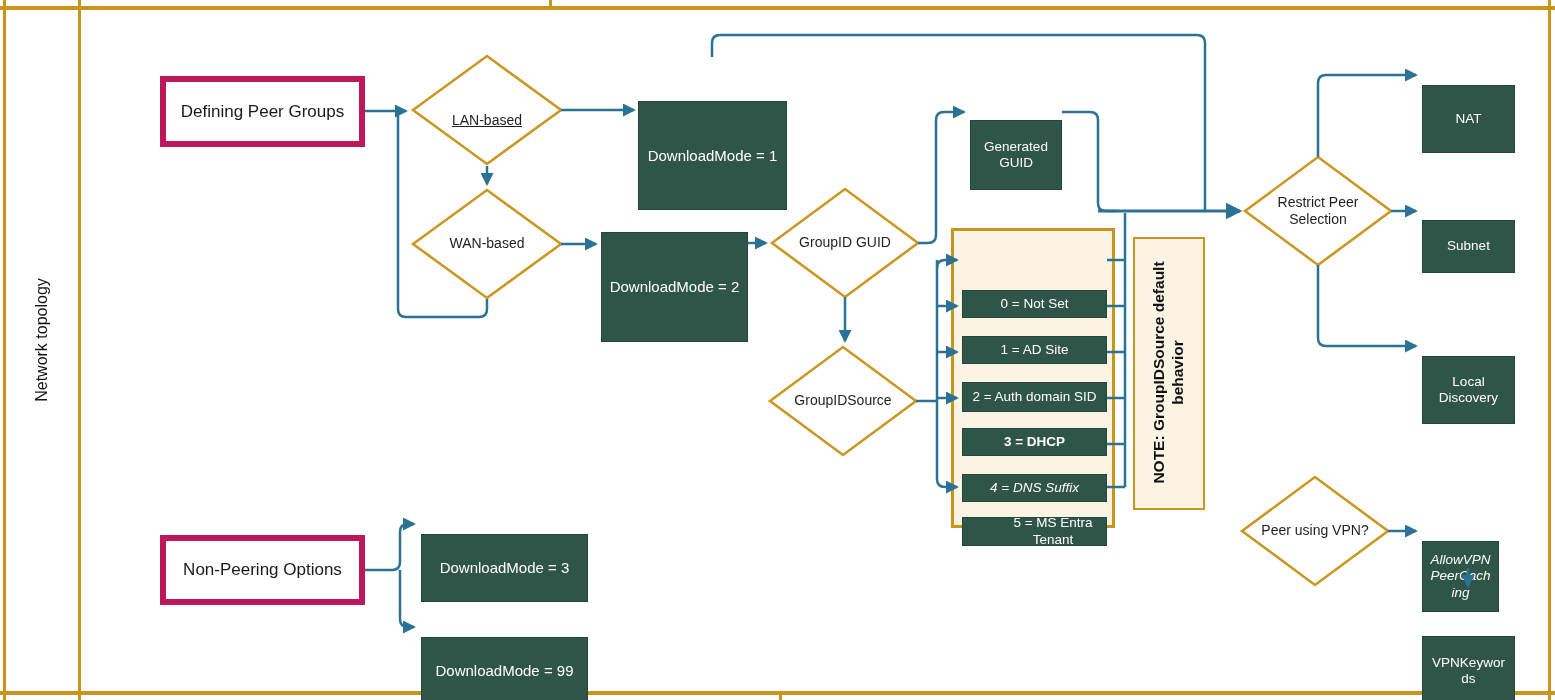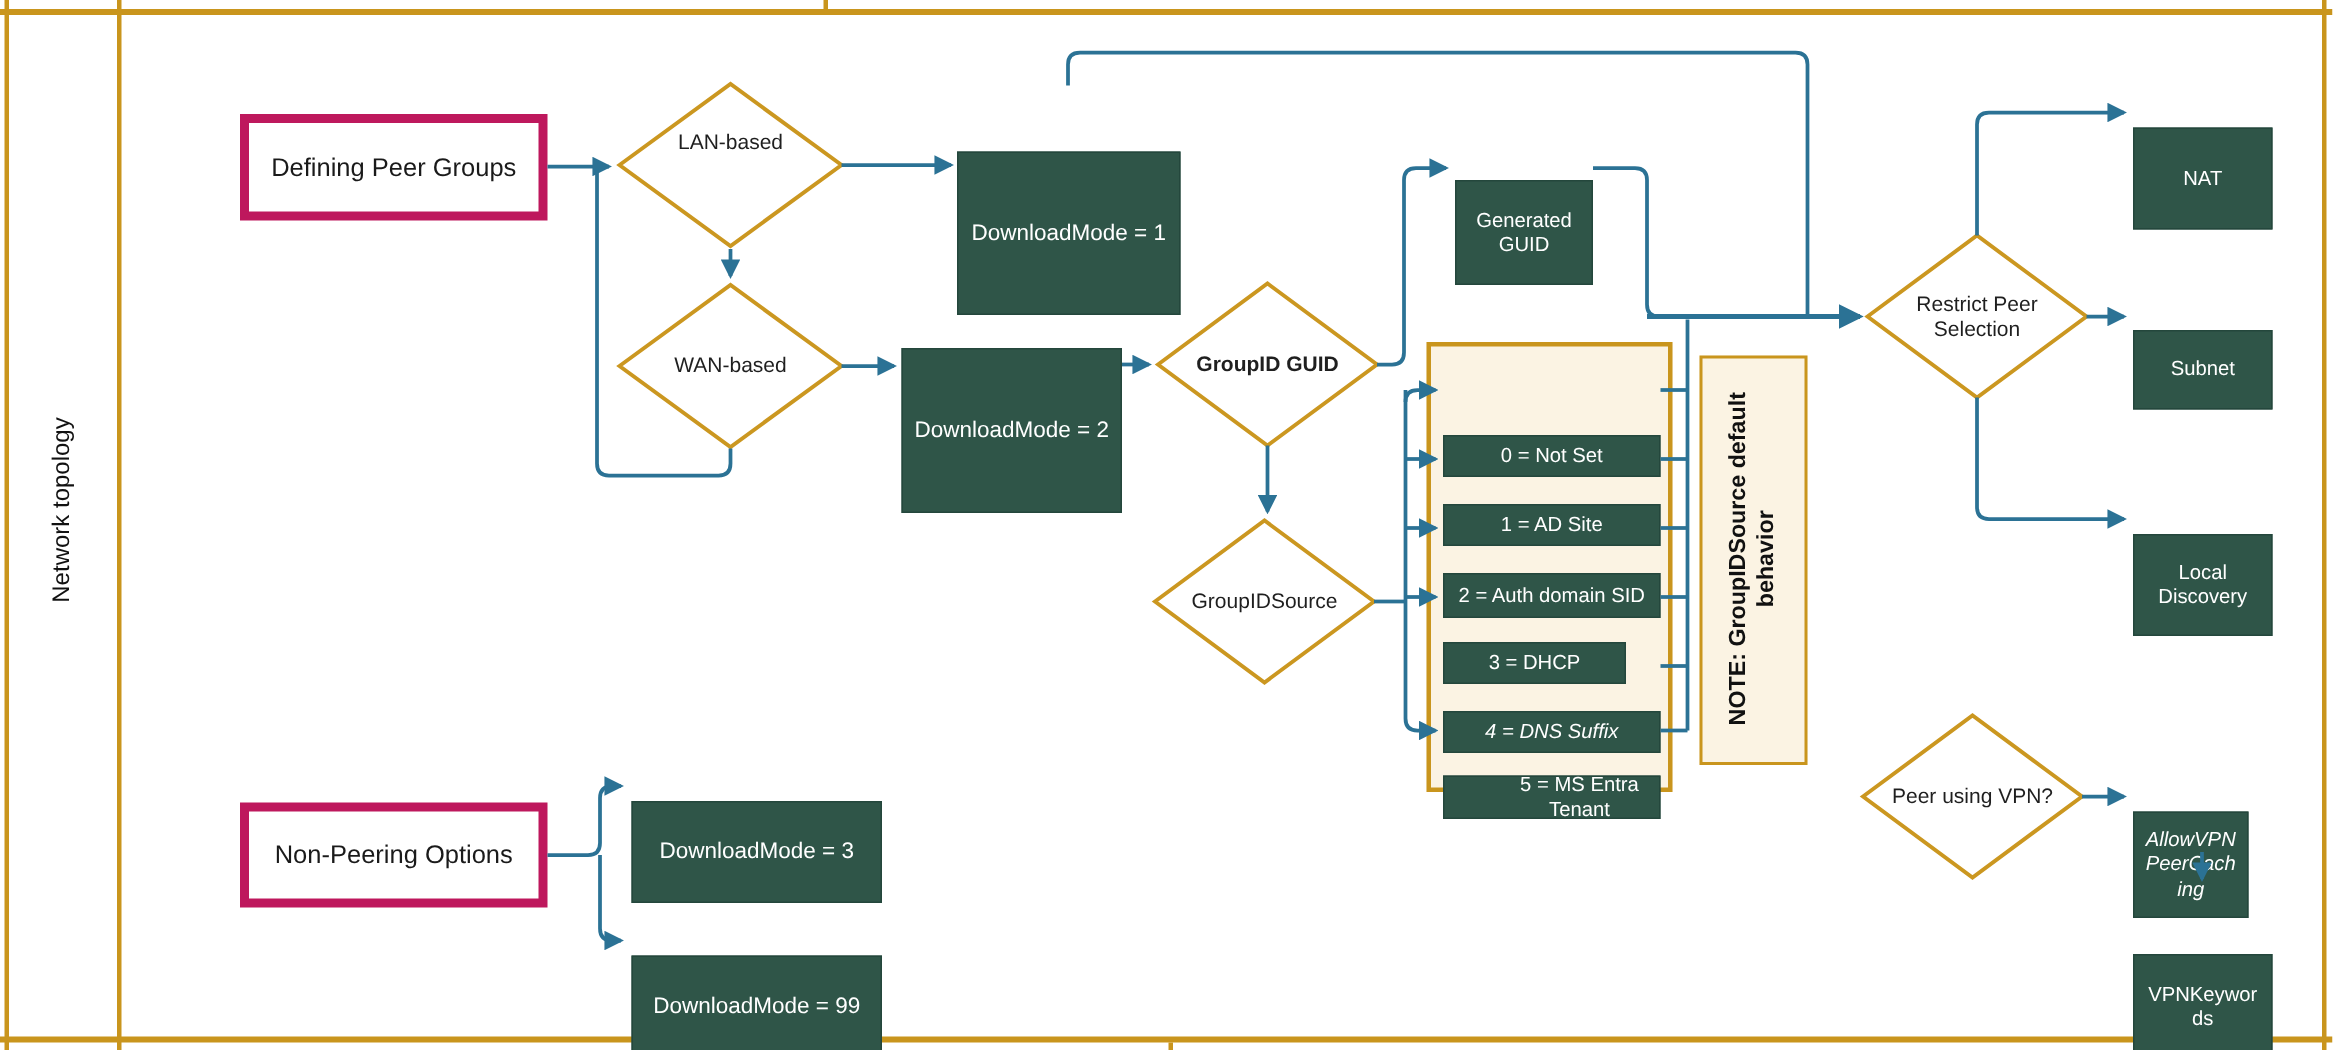--- a/index.html
+++ b/index.html
@@ -66,21 +66,21 @@
 <div class="abs box-green sm z1" style="left:1422px;top:41px;width:93px;height:68px;">NAT</div>
 <div class="abs box-green sm z1" style="left:1422px;top:176px;width:93px;height:53px;">Subnet</div>
 <div class="abs box-green sm z1" style="left:1422px;top:312px;width:93px;height:68px;padding:2px 8px;">Local Discovery</div>
 <div class="abs box-green sm brk z1" style="left:1422px;top:497px;width:77px;height:71px;font-style:italic;">AllowVPNPeerCaching</div>
 <div class="abs box-green sm brk z1" style="left:1422px;top:592px;width:93px;height:70px;">VPNKeywords</div>
 
 <div class="abs panel z1" style="left:951px;top:228px;width:164px;height:300px;"></div>
 <div class="abs box-green sm z1" style="left:962px;top:246px;width:145px;height:28px;">0 = Not Set</div>
 <div class="abs box-green sm z1" style="left:962px;top:292px;width:145px;height:28px;">1 = AD Site</div>
 <div class="abs box-green sm z1" style="left:962px;top:338px;width:145px;height:30px;">2 = Auth domain SID</div>
-<div class="abs box-green sm z1" style="left:962px;top:384px;width:122px;height:28px;">3 = DHCP</div>
+<div class="abs box-green sm z1" style="left:962px;top:384px;width:145px;height:28px;font-weight:bold;">3 = DHCP</div>
 <div class="abs box-green sm z1" style="left:962px;top:430px;width:145px;height:28px;font-style:italic;">4 = DNS Suffix</div>
 <div class="abs box-green sm z1" style="left:962px;top:473px;width:145px;height:29px;padding-left:37px;">5 = MS Entra Tenant</div>
 
 <div class="abs panel vwrap z1" style="left:1133px;top:237px;width:72px;height:273px;border-width:2.5px;">
   <div class="vtext" style="width:267px;height:66px;font-size:15.5px;font-weight:bold;color:#111;line-height:1.25;">NOTE: GroupIDSource default behavior</div>
 </div>
 
 <svg class="z2" width="1555" height="700" viewBox="0 0 1555 700">
   <defs>
     <marker id="arw" viewBox="0 0 10 10" refX="8.5" refY="5" markerWidth="5.2" markerHeight="5.2" orient="auto-start-reverse">
@@ -131,18 +131,18 @@
     <path d="M1318,265 V338 Q1318,346 1326,346 H1416" marker-end="url(#arw)"></path>
 
     <path d="M1388,531 H1416" marker-end="url(#arw)"></path>
     <path d="M1468,568 V586" marker-end="url(#arw)"></path>
 
     <path d="M365,570 H392 Q400,570 400,562 V532 Q400,524 408,524 H414" marker-end="url(#arw)"></path>
     <path d="M400,570 V619 Q400,627 408,627 H414" marker-end="url(#arw)"></path>
   </g>
 </svg>
 
-<div class="abs dlabel z3" style="left:422px;top:81px;width:130px;height:28px;">LAN-based</div>
+<div class="abs dlabel z3" style="left:422px;top:107px;width:130px;height:28px;text-decoration:underline;">LAN-based</div>
 <div class="abs dlabel z3" style="left:422px;top:230px;width:130px;height:28px;">WAN-based</div>
-<div class="abs dlabel z3" style="left:780px;top:229px;width:130px;height:28px;font-weight:bold;">GroupID GUID</div>
+<div class="abs dlabel z3" style="left:780px;top:229px;width:130px;height:28px;">GroupID GUID</div>
 <div class="abs dlabel z3" style="left:778px;top:387px;width:130px;height:28px;">GroupIDSource</div>
 <div class="abs dlabel z3" style="left:1268px;top:184px;width:100px;height:54px;">Restrict Peer Selection</div>
 <div class="abs dlabel z3" style="left:1250px;top:517px;width:130px;height:28px;">Peer using VPN?</div>
 
 </body></html>

